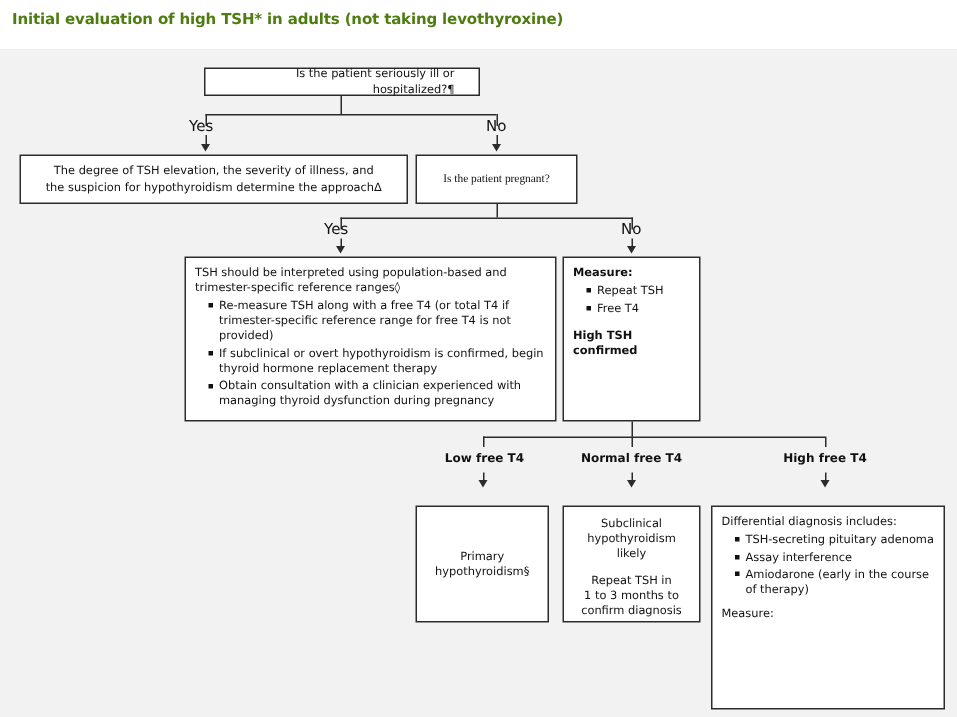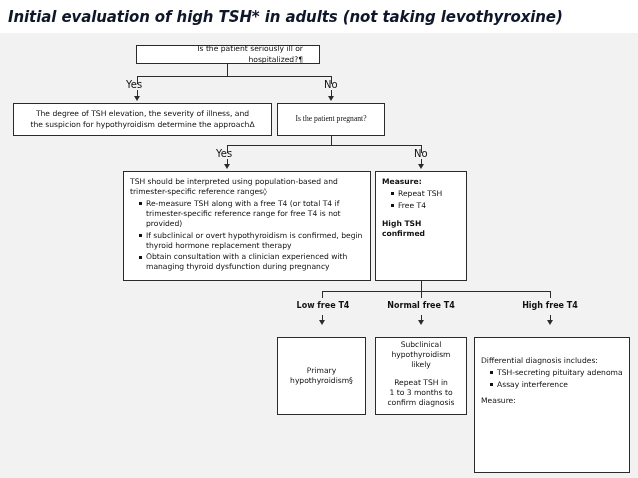--- a/index.html
+++ b/index.html
@@ -25,26 +25,25 @@
     left: 0; top: 0;
     width: 638px;
     height: 33px;
     background: #ffffff;
     border-bottom: 1px solid #dcdcdc;
   }
   #header-title {
     position: absolute;
     left: 8px;
     top: 8px;
-    font-size: 15px;
+    font-size: 10px;
     font-weight: bold;
-    color: #0f172a;
+    color: #4d7c0f;
     letter-spacing: -0.1px;
     white-space: nowrap;
-    font-style: italic;
   }
   
   #canvas {
     position: absolute;
     left: 0;
     top: 33px;
     width: 638px;
     height: 445px;
     background: #f2f2f2;
   }
@@ -208,32 +207,33 @@
     <div class="arrow" style="left:417.5px; top:287px;"></div>
 
     <div class="vline" style="left:550px; top:282px; height:6px;"></div>
     <div class="arrow" style="left:546.5px; top:287px;"></div>
 
     <div class="box center" style="left:277px; top:304px; width:89px; height:78px;">
       <span>Primary</span>
       <span>hypothyroidism§</span>
     </div>
 
-    <div class="box center" style="left:375px; top:304px; width:92px; height:78px; padding:6px 4px; justify-content:flex-end;">
+    <div class="box center" style="left:375px; top:304px; width:92px; height:78px; padding:6px 4px; justify-content:space-between;">
       <span>Subclinical</span>
       <span>hypothyroidism</span>
       <span>likely</span>
       <span style="margin-top:8px;">Repeat TSH in</span>
       <span>1 to 3 months to</span>
       <span>confirm diagnosis</span>
     </div>
 
-    <div class="box" style="left:474px; top:304px; width:156px; height:136px; padding:18px 6px;">
+    <div class="box" style="left:474px; top:304px; width:156px; height:136px; padding:5px 6px;">
       <div class="para">Differential diagnosis includes:</div>
       <ul class="bl">
         <li>TSH-secreting pituitary adenoma</li>
         <li>Assay interference</li>
+        <li>Amiodarone (early in the course of therapy)</li>
       </ul>
       <div class="para" style="margin-top:6px;">Measure:</div>
     </div>
 
   </div>
 </div>
 
 </body></html>

